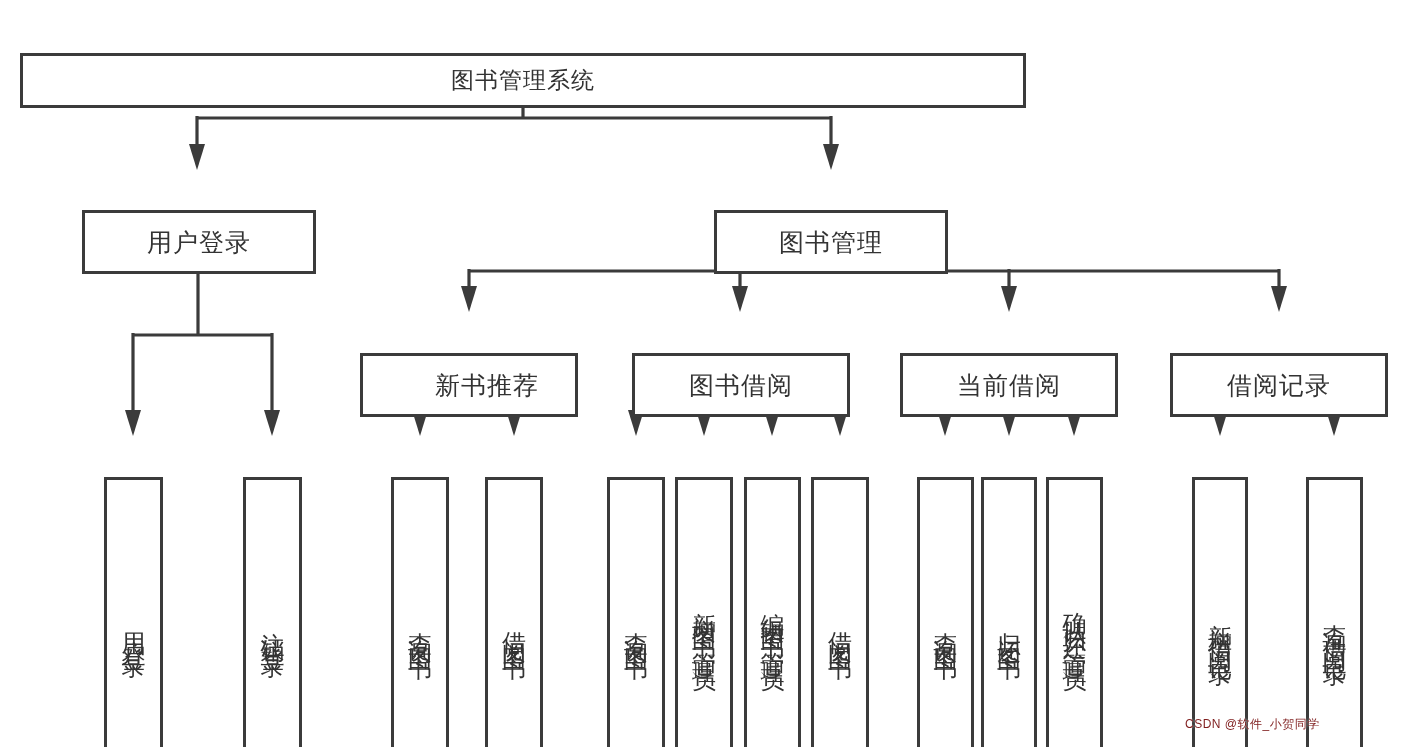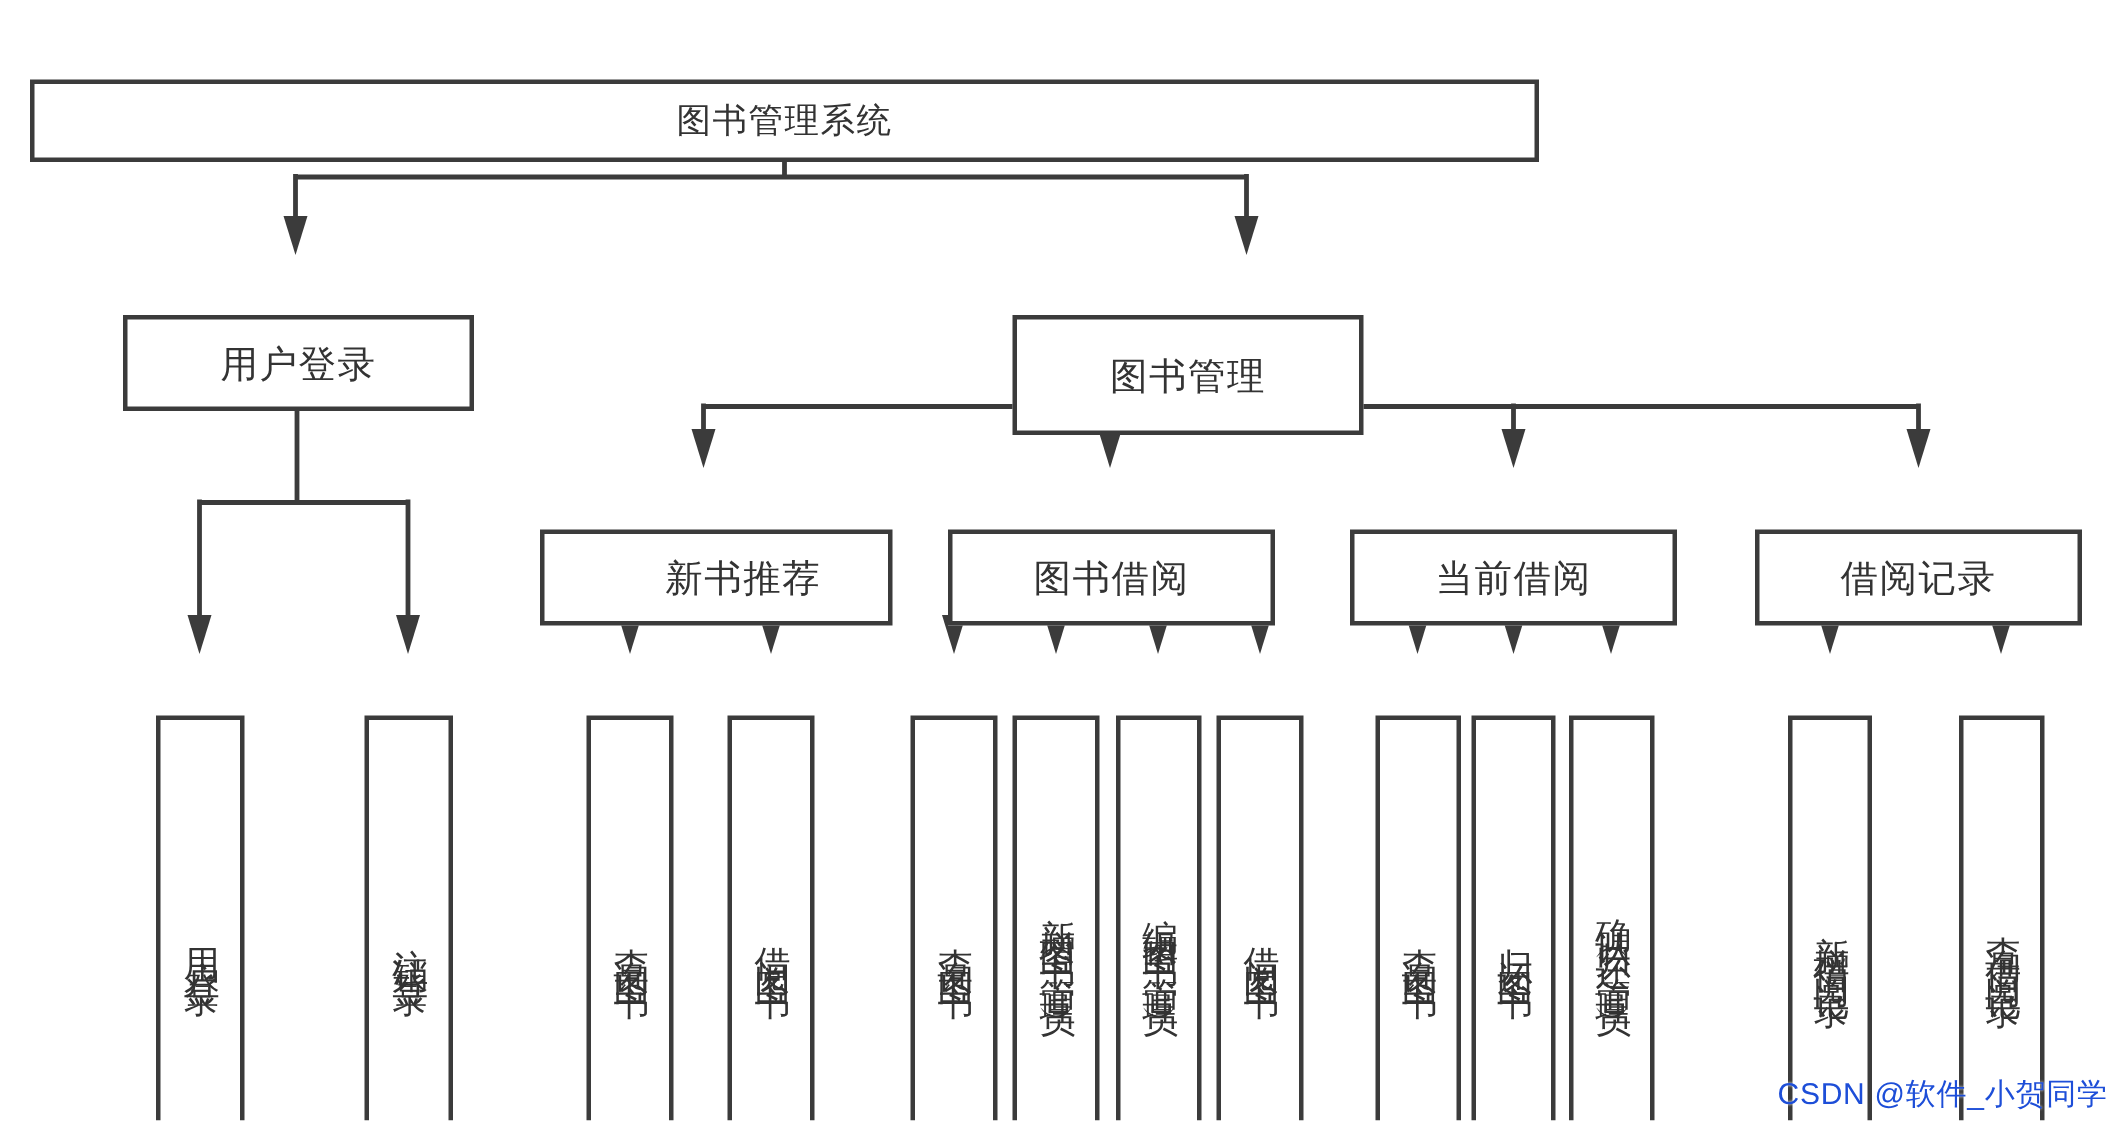--- a/index.html
+++ b/index.html
@@ -36,23 +36,23 @@
     font-size: 24px;
     letter-spacing: 8px;
     line-height: 1;
     padding-top: 6px;
   }
   .watermark {
     position: absolute;
     left: 1185px;
     top: 716px;
     width: 212px;
-    font-size: 20px;
+    font-size: 12px;
     letter-spacing: 0.5px;
-    color: #1d4ed8;
+    color: #7f1d1d;
     text-shadow: 0 0 2px #ffffff;
     white-space: nowrap;
     z-index: 10;
   }
 </style>
 </head>
 <body>
 
 <div class="canvas">
 
@@ -85,23 +85,23 @@
       <polygon points="1001,410 1017,410 1009,436"></polygon>
       <polygon points="1066,410 1082,410 1074,436"></polygon>
       <polygon points="1212,410 1228,410 1220,436"></polygon>
       <polygon points="1326,410 1342,410 1334,436"></polygon>
     </g>
   </svg>
 
   <div class="node hnode root-node" style="left:20px; top:13px; width:1006px; height:55px;">图书管理系统</div>
 
   <div class="node hnode" style="left:82px; top:170px; width:234px; height:64px;">用户登录</div>
-  <div class="node hnode" style="left:675px; top:170px; width:234px; height:80px;">图书管理</div>
+  <div class="node hnode" style="left:714px; top:170px; width:234px; height:64px;">图书管理</div>
 
-  <div class="node hnode" style="left:360px; top:313px; width:235px; height:64px;padding-left:36px;">新书推荐</div>
+  <div class="node hnode" style="left:360px; top:313px; width:218px; height:64px;padding-left:36px;">新书推荐</div>
   <div class="node hnode" style="left:632px; top:313px; width:218px; height:64px;">图书借阅</div>
   <div class="node hnode" style="left:900px; top:313px; width:218px; height:64px;">当前借阅</div>
   <div class="node hnode" style="left:1170px; top:313px; width:218px; height:64px;">借阅记录</div>
 
   <div class="node vnode" style="left:104px; top:437px; width:59px; height:297px;">用户登录</div>
   <div class="node vnode" style="left:243px; top:437px; width:59px; height:297px;">注销登录</div>
 
   <div class="node vnode" style="left:391px; top:437px; width:58px; height:297px;">查询图书</div>
   <div class="node vnode" style="left:485px; top:437px; width:58px; height:297px;">借阅图书</div>
 

